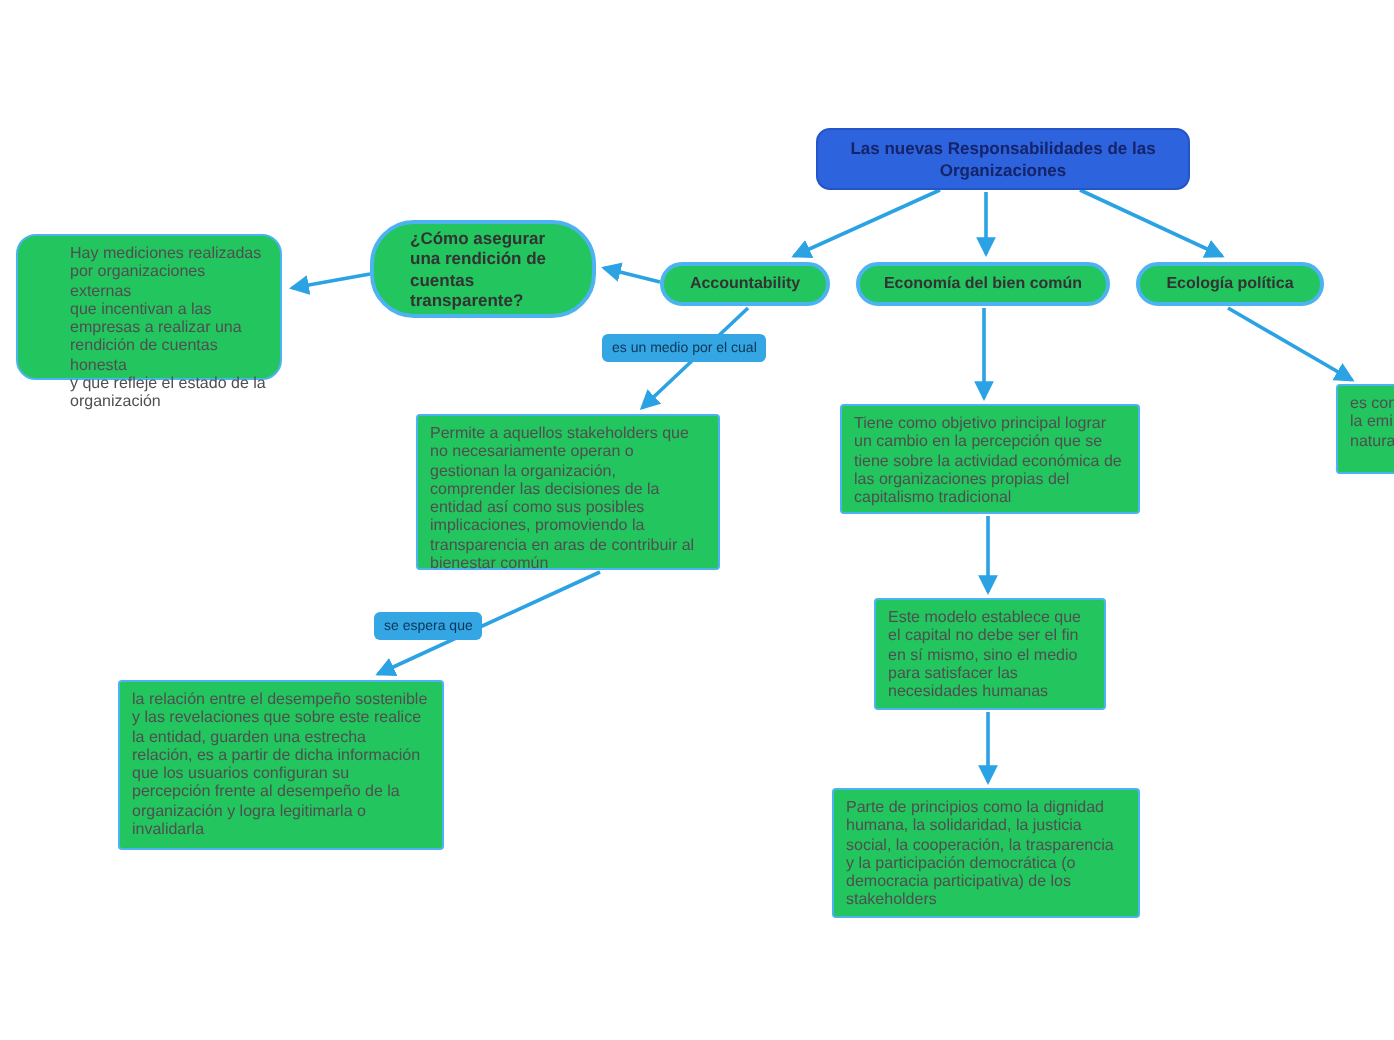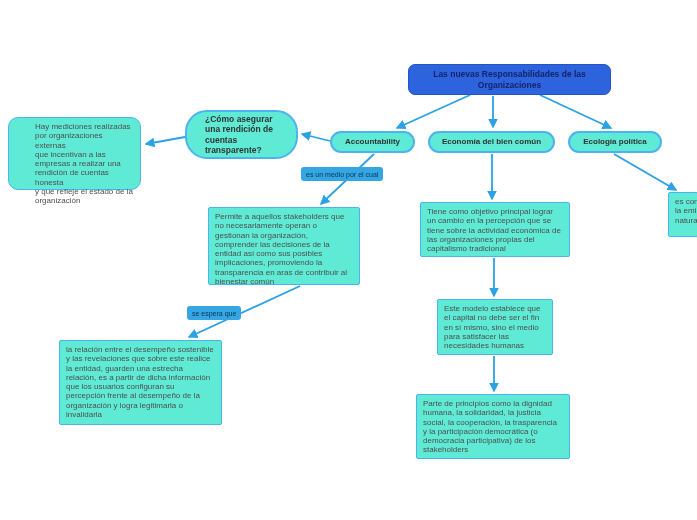--- a/index.html
+++ b/index.html
@@ -3,21 +3,21 @@
 <meta charset="utf-8">
 <style>
   html,body{margin:0;padding:0;background:#fff;}
   #canvas{
     position:relative;width:697px;height:520px;overflow:hidden;background:#ffffff;
     font-family:"Liberation Sans",sans-serif;
   }
   #connector-layer{position:absolute;left:0;top:0;width:697px;height:520px;}
   .link{stroke:#2aa2e4;stroke-width:1.8;fill:none;}
   .node{
-    position:absolute;box-sizing:border-box;background:#5eead4;
+    position:absolute;box-sizing:border-box;background:#22c55e;
     border:1.5px solid #4db3f0;color:#4f4f4f;
     font-size:8px;line-height:9.3px;white-space:pre-line;
     padding:4px 6px;border-radius:2px;
   }
   .rounded{border-radius:10px;padding-left:26px;}
   .stadium{
     display:flex;align-items:center;justify-content:center;
     border-radius:12px;border-width:2px;
     font-weight:bold;color:#333;font-size:8px;white-space:nowrap;padding:0 6px;
   }
@@ -54,21 +54,21 @@
     <line class="link" x1="330" y1="141" x2="302" y2="134" marker-end="url(#arrow)"></line>
     <line class="link" x1="185" y1="137" x2="146" y2="144" marker-end="url(#arrow)"></line>
     <line class="link" x1="374" y1="154" x2="321" y2="204" marker-end="url(#arrow)"></line>
     <line class="link" x1="300" y1="286" x2="189" y2="337" marker-end="url(#arrow)"></line>
     <line class="link" x1="492" y1="154" x2="492" y2="199" marker-end="url(#arrow)"></line>
     <line class="link" x1="494" y1="258" x2="494" y2="296" marker-end="url(#arrow)"></line>
     <line class="link" x1="494" y1="356" x2="494" y2="391" marker-end="url(#arrow)"></line>
     <line class="link" x1="614" y1="154" x2="676" y2="190" marker-end="url(#arrow)"></line>
   </svg>
 
-  <div class="root-node" style="left:408px;top:64px;width:203px;height:31px;">Las nuevas Responsabilidades de las
+  <div class="root-node" style="left:408px;top:64px;width:187px;height:31px;">Las nuevas Responsabilidades de las
 Organizaciones</div>
 
   <div class="node stadium" style="left:330px;top:131px;width:85px;height:22px;text-align:right;">Accountability</div>
 
   <div class="node stadium" style="left:428px;top:131px;width:127px;height:22px;">Economía del bien común</div>
 
   <div class="node stadium" style="left:568px;top:131px;width:94px;height:22px;">Ecología política</div>
 
   <div class="node question" style="left:185px;top:110px;width:113px;height:49px;">¿Cómo asegurar
 una rendición de

